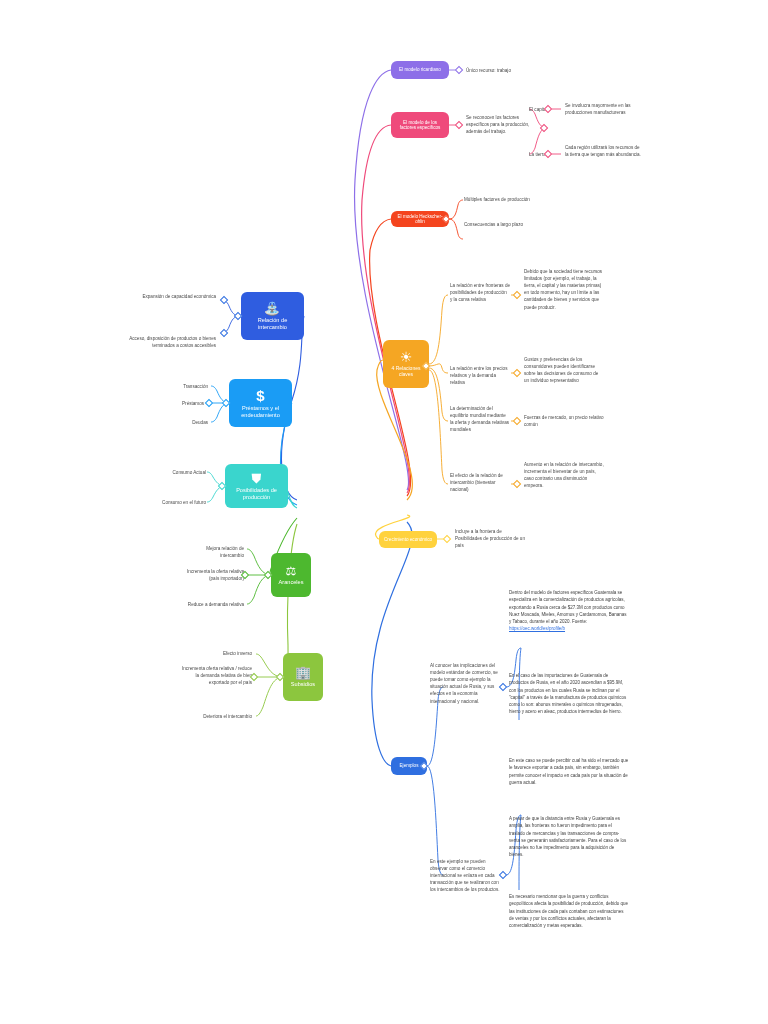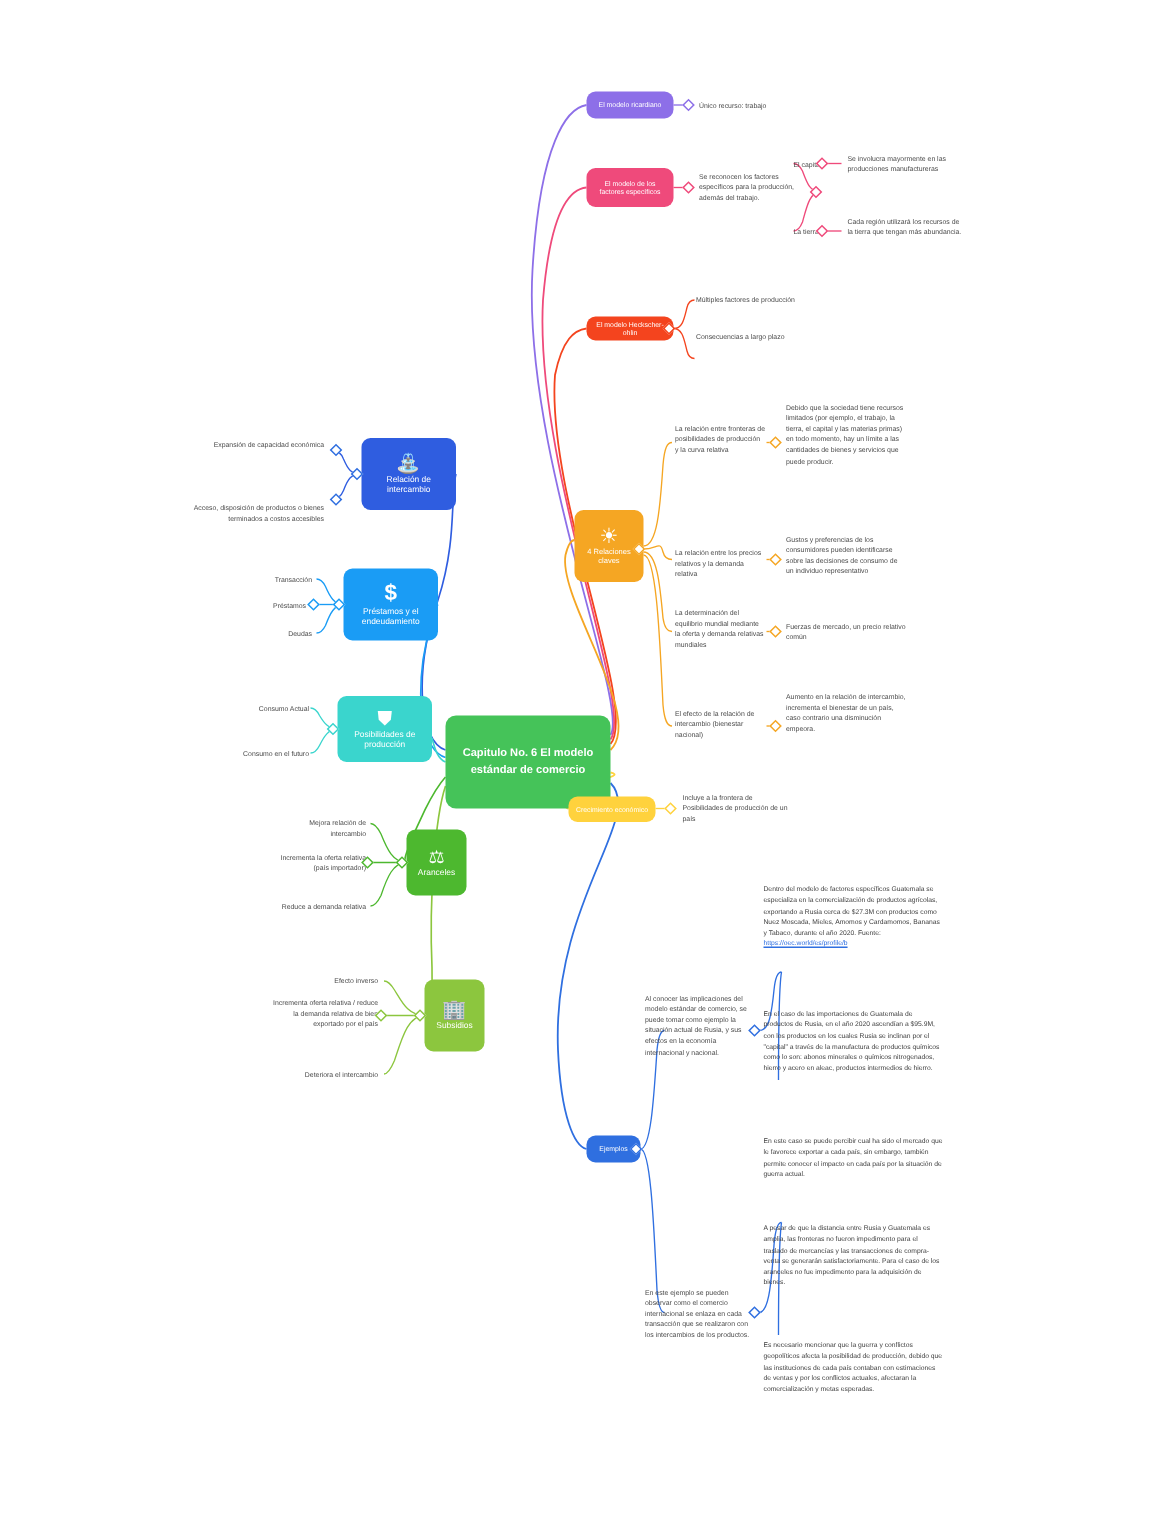--- a/index.html
+++ b/index.html
@@ -171,23 +171,20 @@
 
     <path d="M427,766 C434,766 436,730 438,700 C439,690 441,687 443,687" fill="none" stroke="#2f6fe0" stroke-width="0.9"></path>
     <path d="M427,766 C434,766 436,820 438,860 C439,872 441,875 443,875" fill="none" stroke="#2f6fe0" stroke-width="0.9"></path>
 
     <path d="M506,687 C512,687 514,680 516,660 C517,650 519,648 521,648" fill="none" stroke="#2f6fe0" stroke-width="0.9"></path>
     <path d="M506,875 C512,875 514,860 516,830 C517,818 519,815 521,815" fill="none" stroke="#2f6fe0" stroke-width="0.9"></path>
     <path d="M521,648 C519,660 519,700 519,720" fill="none" stroke="#2f6fe0" stroke-width="0.9"></path>
     <path d="M521,815 C519,830 519,870 519,890" fill="none" stroke="#2f6fe0" stroke-width="0.9"></path>
   </svg>
 
-  <div class="node" id="central">
-    <span class="nlabel">Capitulo No. 6            El modelo estándar de comercio</span>
-  </div>
 
   <div class="node lnode" id="n-relacion">
     <span class="nicon" style="font-size:13px;">⛲</span>
     <span class="nlabel">Relación de intercambio</span>
   </div>
   <div class="conn cb" style="left:238px;top:316px;"></div>
   <div class="conn cb" style="left:224px;top:300px;"></div>
   <div class="conn cb" style="left:224px;top:333px;"></div>
   <div class="txt l" style="left:252px;top:297px;width:46px;">Exportaciones</div>
   <div class="txt l" style="left:252px;top:330px;width:46px;">Importaciones</div>

